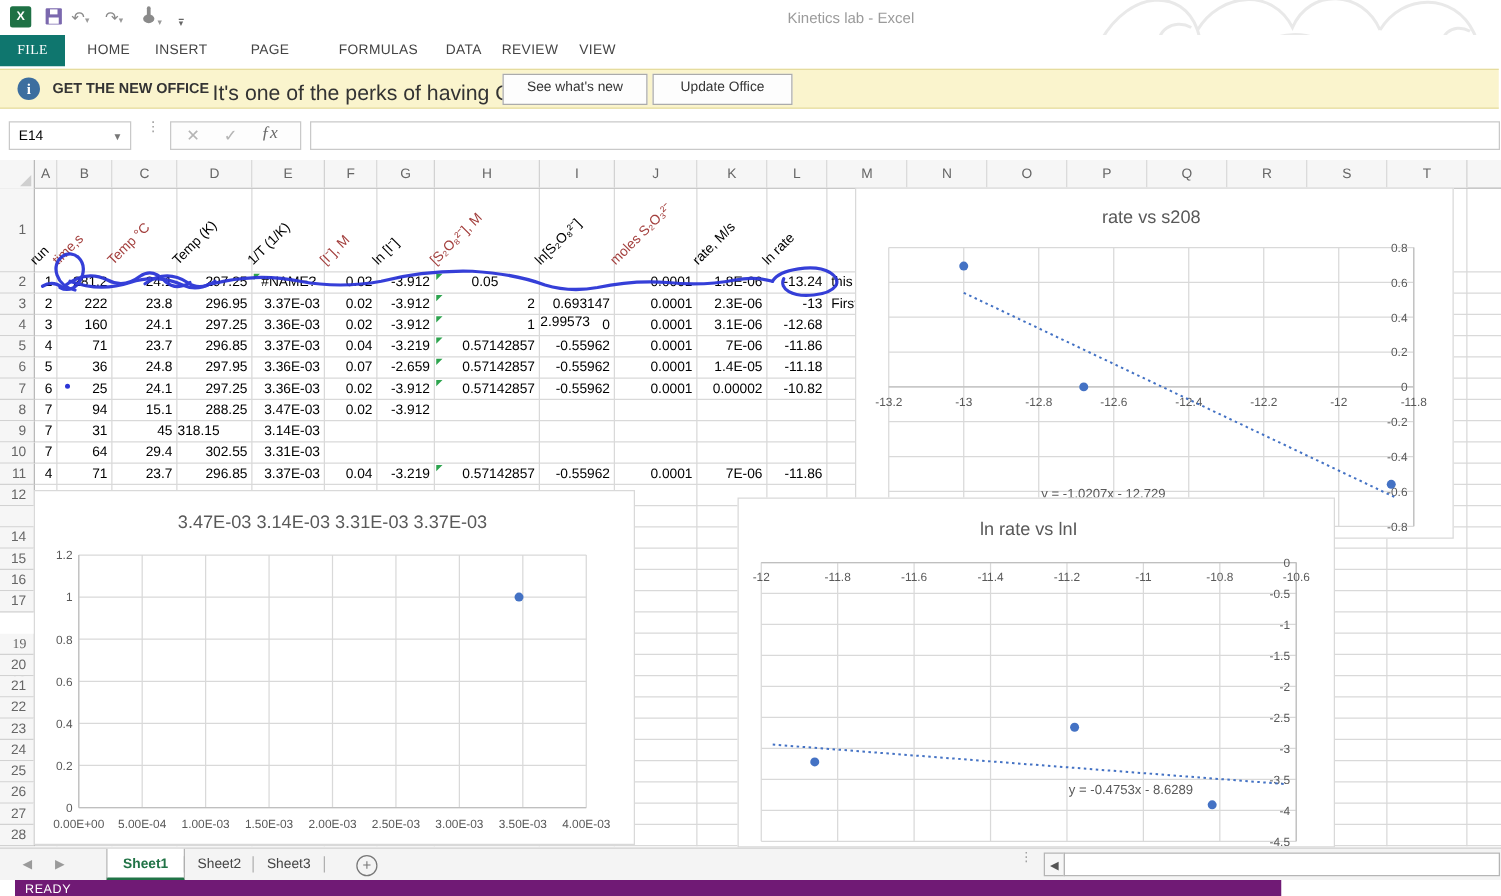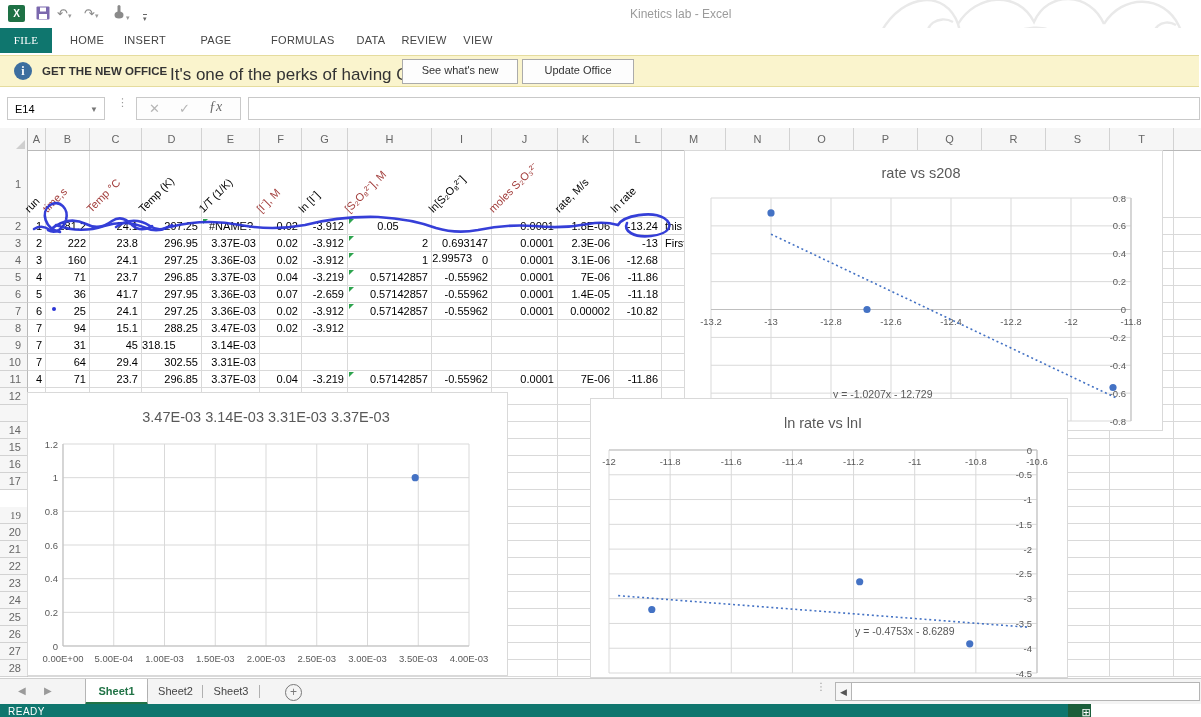--- a/index.html
+++ b/index.html
@@ -76,21 +76,21 @@
         border-right:1px solid #b5b5b5;border-bottom:3px solid #217346;height:26px;}
   .stab-sep{position:absolute;top:6px;width:1px;height:13px;background:#b0b0b0;}
   .addsheet{position:absolute;top:5px;width:15px;height:15px;border:1px solid #787878;
         border-radius:50%;color:#787878;font-size:12px;line-height:14px;text-align:center;}
   .tb-dots{position:absolute;left:816px;top:5px;color:#9a9a9a;font-size:10px;line-height:6px;}
   .hscroll-btn{position:absolute;left:835px;top:3px;width:17px;height:19px;background:#f6f6f6;
         border:1px solid #b5b5b5;color:#555;font-size:9px;text-align:center;line-height:19px;box-sizing:border-box;}
   .hscroll-thumb{position:absolute;left:851px;top:3px;width:349px;height:19px;background:#fff;
         border:1px solid #b5b5b5;box-sizing:border-box;}
   
-  .statusbar{position:absolute;left:0;top:704px;width:1091px;height:13px;background:#0f766e;
+  .statusbar{position:absolute;left:12px;top:704px;width:1013px;height:13px;background:#701a75;
         z-index:30;overflow:hidden;}
   .status-mode{position:absolute;left:8px;top:2px;color:#fff;font-size:10px;letter-spacing:.5px;}
   .viewbtn{position:absolute;top:0;height:20px;color:#cfe0d5;font-size:11px;line-height:16px;text-align:center;}
   .viewbtn.sel{background:#1b5e3a;color:#fff;}
 </style>
 </head>
 <body>
 
 <div class="app">
 
@@ -325,21 +325,21 @@
         <div class="cell" style="left: 202px; top: 141px; width: 58px; height: 17px; text-align: right; padding-right: 4px;">3.37E-03</div>
         <div class="cell" style="left: 260px; top: 141px; width: 42px; height: 17px; text-align: right; padding-right: 4px;">0.04</div>
         <div class="cell" style="left: 302px; top: 141px; width: 46px; height: 17px; text-align: right; padding-right: 4px;">-3.219</div>
         <div class="cell" style="left: 348px; top: 141px; width: 84px; height: 17px; text-align: right; padding-right: 4px;">0.57142857</div>
         <div class="cell" style="left: 432px; top: 141px; width: 60px; height: 17px; text-align: right; padding-right: 4px;">-0.55962</div>
         <div class="cell" style="left: 492px; top: 141px; width: 66px; height: 17px; text-align: right; padding-right: 4px;">0.0001</div>
         <div class="cell" style="left: 558px; top: 141px; width: 56px; height: 17px; text-align: right; padding-right: 4px;">7E-06</div>
         <div class="cell" style="left: 614px; top: 141px; width: 48px; height: 17px; text-align: right; padding-right: 4px;">-11.86</div>
         <div class="cell" style="left: 28px; top: 158px; width: 18px; height: 17px; text-align: right; padding-right: 4px;">5</div>
         <div class="cell" style="left: 46px; top: 158px; width: 44px; height: 17px; text-align: right; padding-right: 4px;">36</div>
-        <div class="cell" style="left: 90px; top: 158px; width: 52px; height: 17px; text-align: right; padding-right: 4px;">41.7</div>
+        <div class="cell" style="left: 90px; top: 158px; width: 52px; height: 17px; text-align: right; padding-right: 4px;">24.8</div>
         <div class="cell" style="left: 142px; top: 158px; width: 60px; height: 17px; text-align: right; padding-right: 4px;">297.95</div>
         <div class="cell" style="left: 202px; top: 158px; width: 58px; height: 17px; text-align: right; padding-right: 4px;">3.36E-03</div>
         <div class="cell" style="left: 260px; top: 158px; width: 42px; height: 17px; text-align: right; padding-right: 4px;">0.07</div>
         <div class="cell" style="left: 302px; top: 158px; width: 46px; height: 17px; text-align: right; padding-right: 4px;">-2.659</div>
         <div class="cell" style="left: 348px; top: 158px; width: 84px; height: 17px; text-align: right; padding-right: 4px;">0.57142857</div>
         <div class="cell" style="left: 432px; top: 158px; width: 60px; height: 17px; text-align: right; padding-right: 4px;">-0.55962</div>
         <div class="cell" style="left: 492px; top: 158px; width: 66px; height: 17px; text-align: right; padding-right: 4px;">0.0001</div>
         <div class="cell" style="left: 558px; top: 158px; width: 56px; height: 17px; text-align: right; padding-right: 4px;">1.4E-05</div>
         <div class="cell" style="left: 614px; top: 158px; width: 48px; height: 17px; text-align: right; padding-right: 4px;">-11.18</div>
         <div class="cell" style="left: 28px; top: 175px; width: 18px; height: 17px; text-align: right; padding-right: 4px;">6</div>

